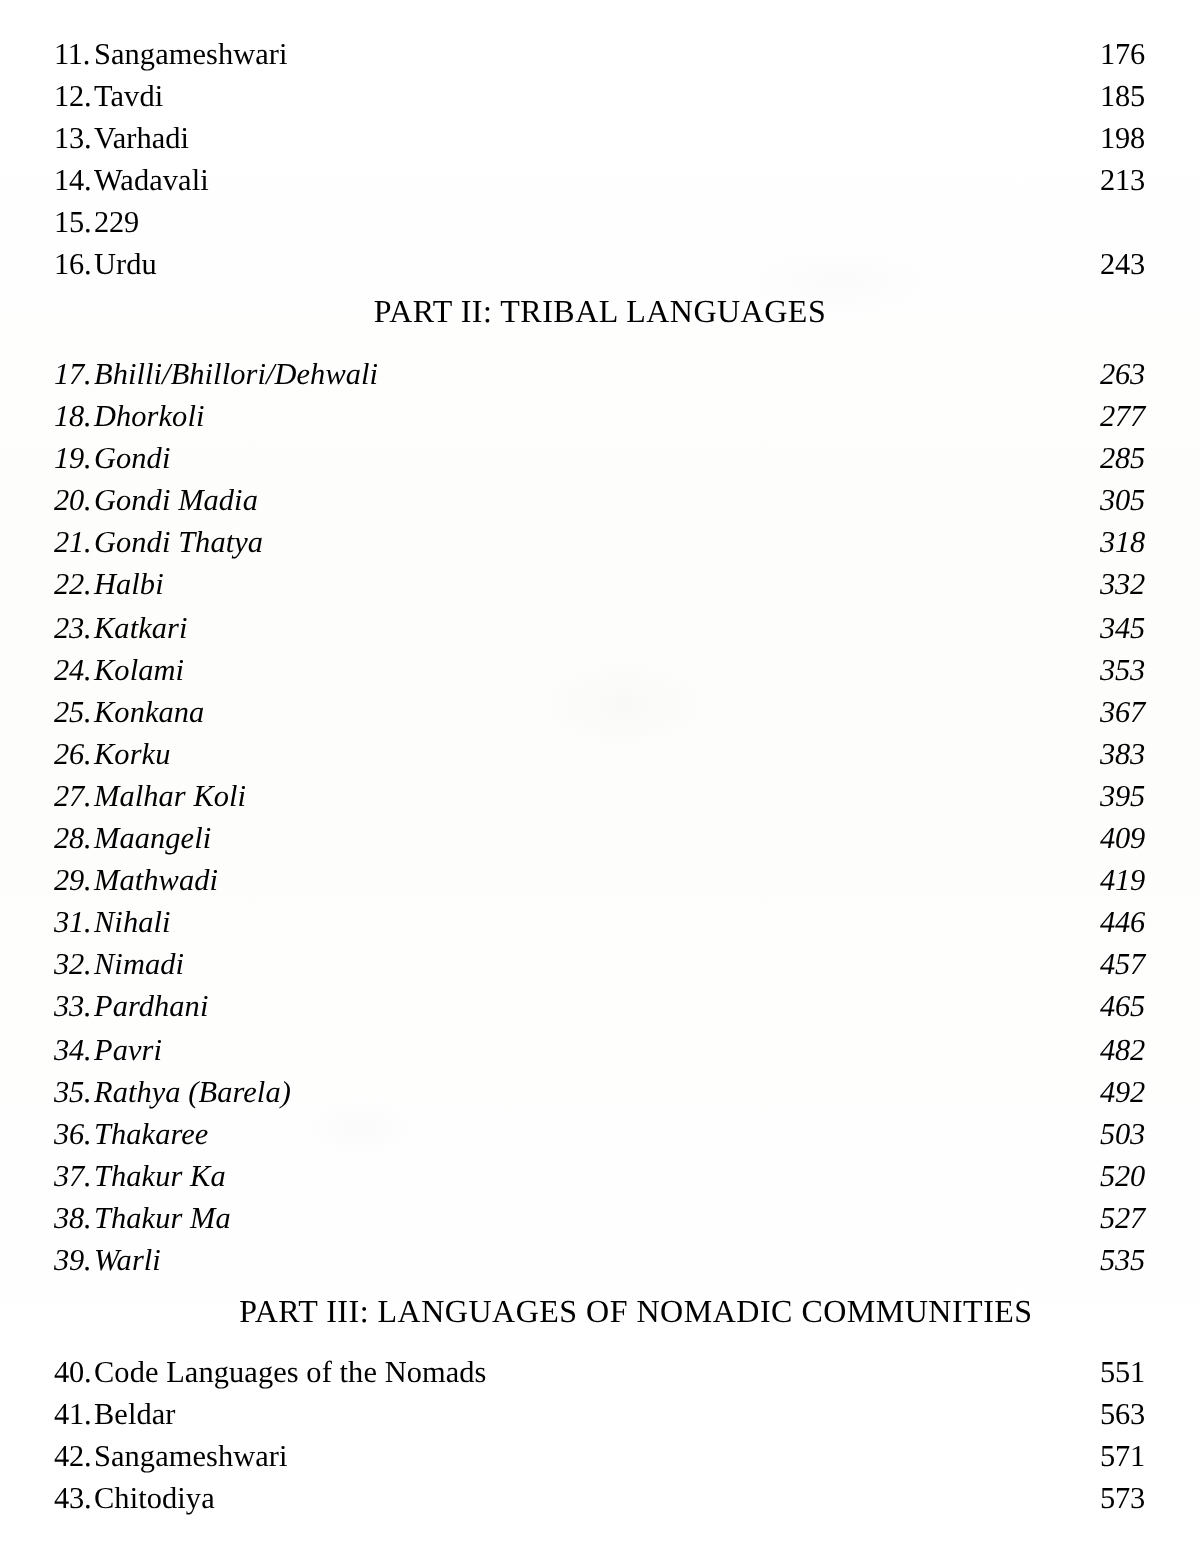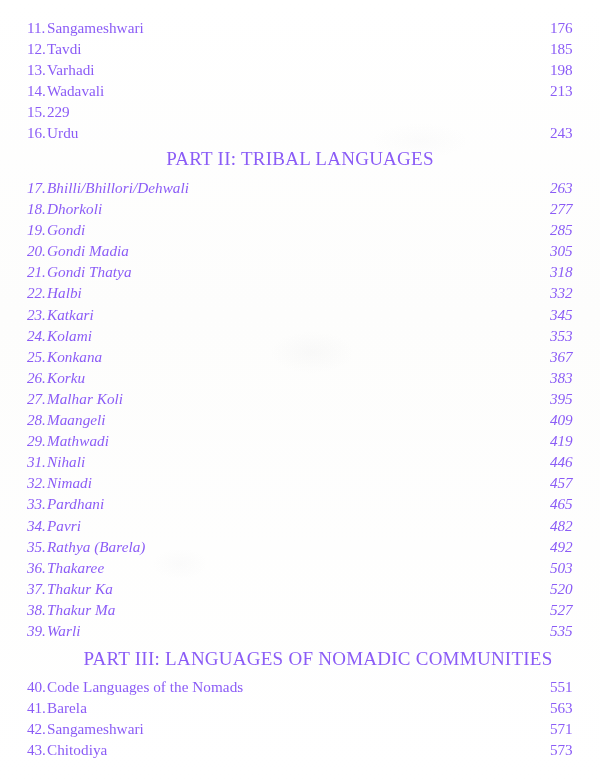--- a/index.html
+++ b/index.html
@@ -56,30 +56,30 @@
   }
   .toc-page {
     flex: 0 0 auto;
     text-align: left;
     min-width: 30px;
     letter-spacing: -0.1px;
   }
   .part-heading {
     position: relative;
     text-align: center;
-    font-size: 19px;
+    font-size: 16px;
     letter-spacing: 0.25px;
     white-space: nowrap;
   }
   .section-block { position: relative; }
 </style>
 </head>
 <body>
 
-<div id="page" style="background: rgb(253, 253, 253); color: #8b5cf6;">
+<div id="page" style="background: rgb(253, 253, 253); color: #000000;">
   <div id="paper-grain"></div>
   <div id="sections-root">
       <div class="section-block">
         <ul class="toc-list" style="position: absolute; left: 0px; right: 0px; top: 17px;">
           <li class="toc-row">
             <span class="toc-num">11.</span>
             <span class="toc-label">Sangameshwari</span>
             <span class="toc-page">176</span>
           </li>
           <li class="toc-row">
@@ -226,21 +226,21 @@
       <div class="section-block">
         <div class="part-heading" style="position: absolute; left: 0px; right: 4px; top: 648px; padding-left: 40px;">PART III: LANGUAGES OF NOMADIC COMMUNITIES</div>
         <ul class="toc-list" style="position: absolute; left: 0px; right: 0px; top: 676px;">
           <li class="toc-row">
             <span class="toc-num">40.</span>
             <span class="toc-label">Code Languages of the Nomads</span>
             <span class="toc-page">551</span>
           </li>
           <li class="toc-row">
             <span class="toc-num">41.</span>
-            <span class="toc-label">Barela</span>
+            <span class="toc-label">Beldar</span>
             <span class="toc-page">563</span>
           </li>
           <li class="toc-row">
             <span class="toc-num">42.</span>
             <span class="toc-label">Sangameshwari</span>
             <span class="toc-page">571</span>
           </li>
           <li class="toc-row">
             <span class="toc-num">43.</span>
             <span class="toc-label">Chitodiya</span>

